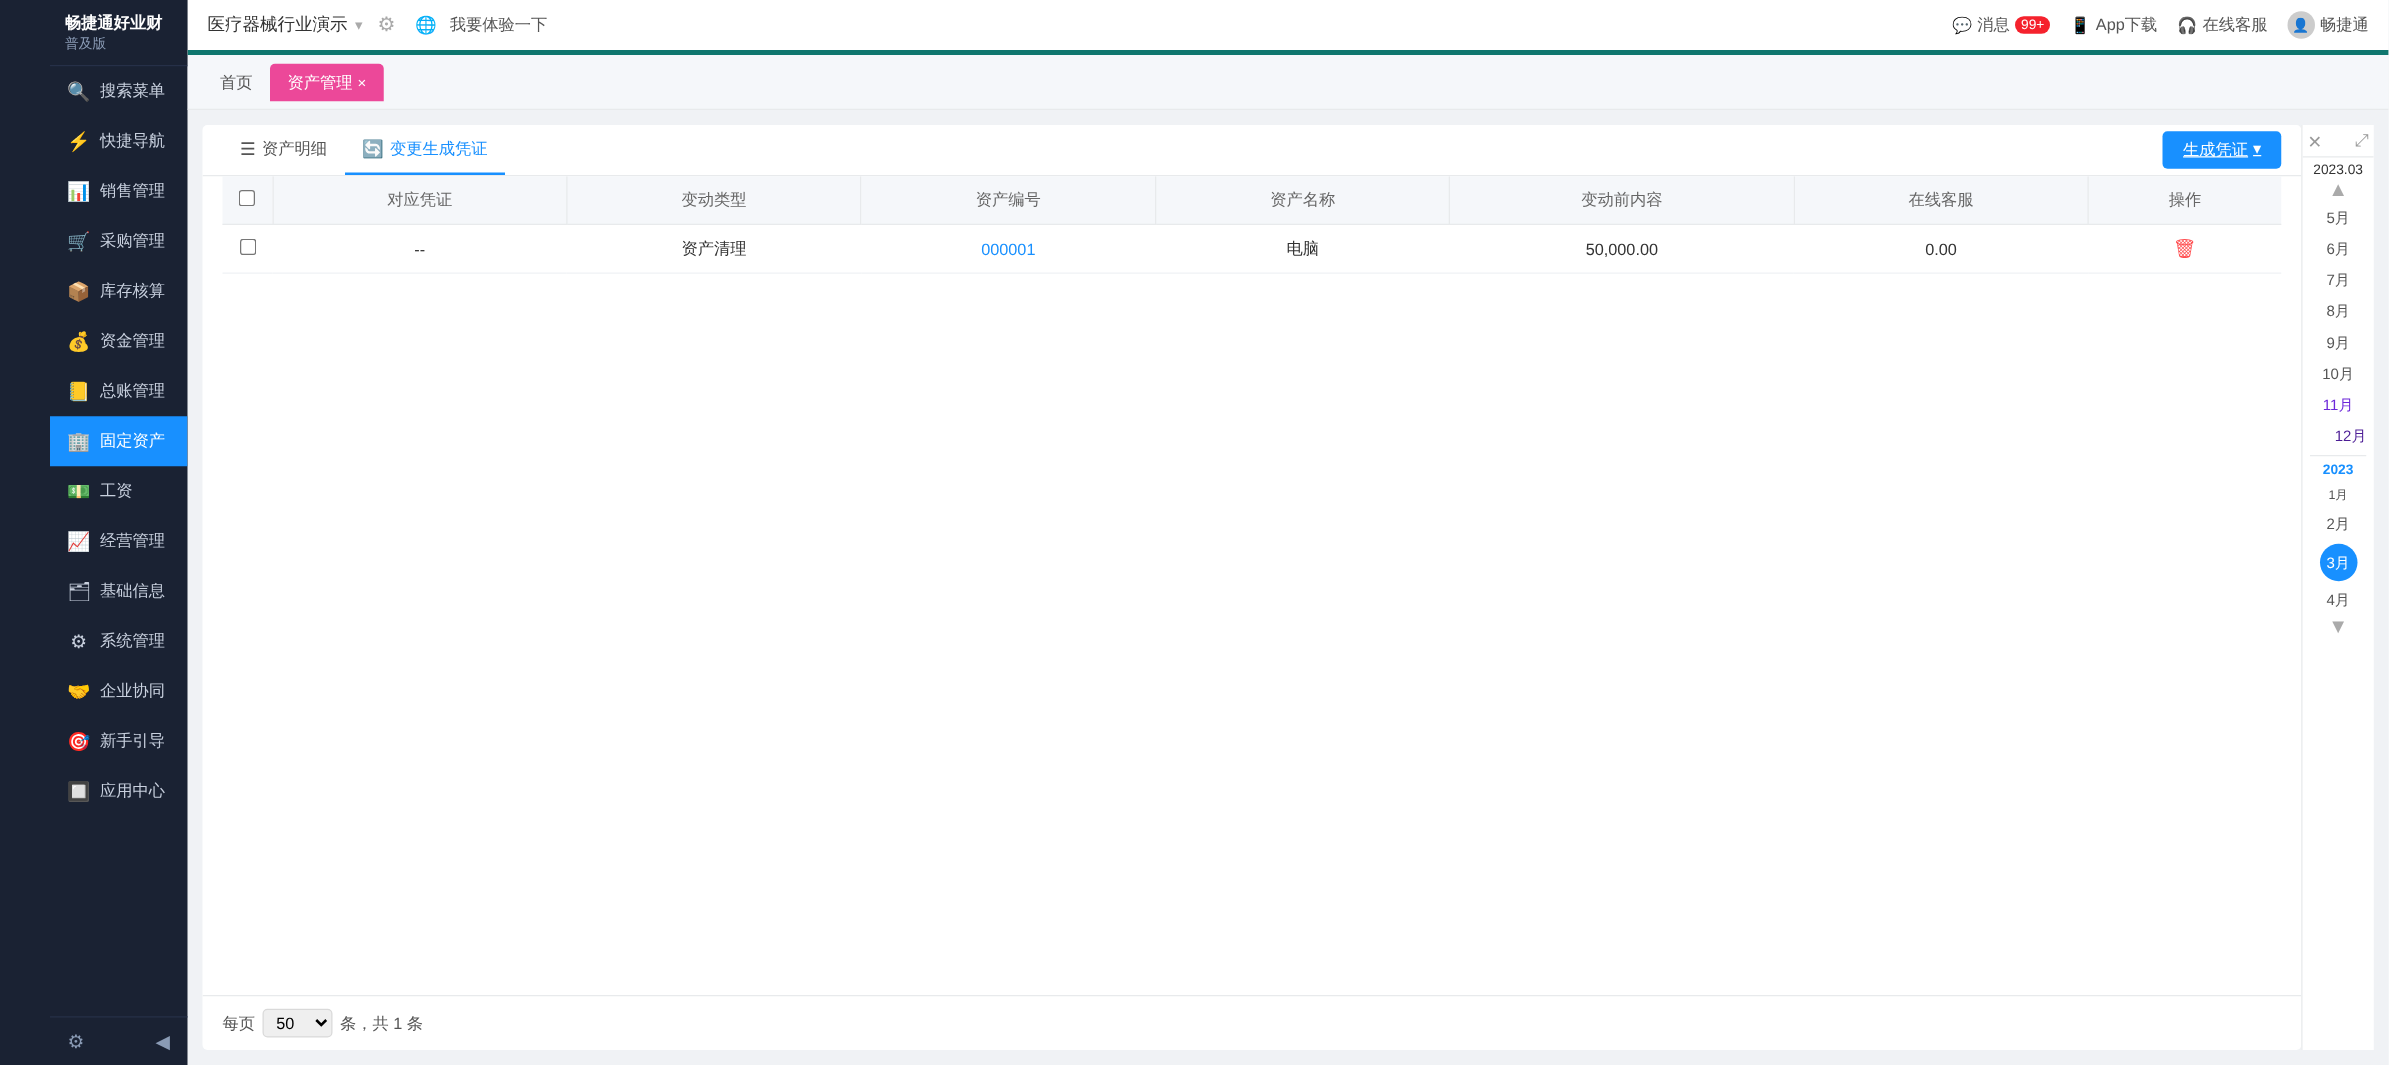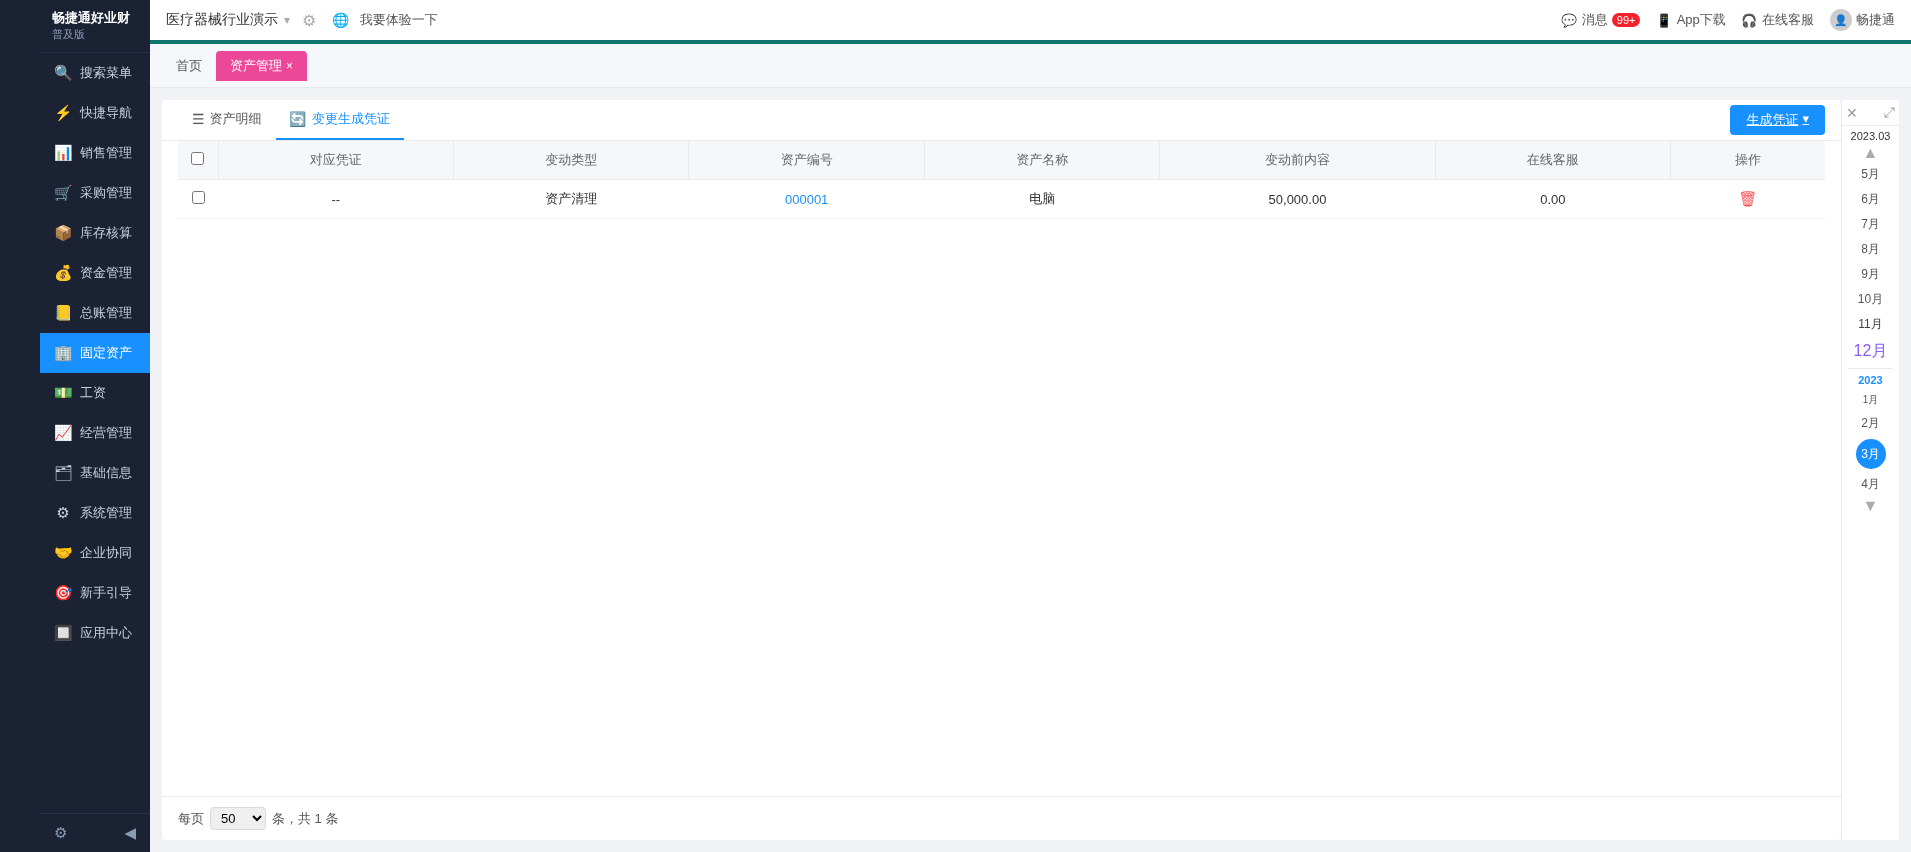--- a/index.html
+++ b/index.html
@@ -254,22 +254,22 @@
       </div>
       <div style="font-size:11px;color:#333;font-weight:normal;padding:4px 4px 2px;text-align:center;width:100%;">2023.03</div>
       <div style="color:#aaa;cursor:pointer;font-size:16px;text-align:center;">▲</div>
       <div id="cal-months-before">
           <div style="font-size: 12px; color: rgb(85, 85, 85); padding: 4px 0px; cursor: pointer; text-align: center; width: 100%;">5月</div>
           <div style="font-size: 12px; color: rgb(85, 85, 85); padding: 4px 0px; cursor: pointer; text-align: center; width: 100%;">6月</div>
           <div style="font-size: 12px; color: rgb(85, 85, 85); padding: 4px 0px; cursor: pointer; text-align: center; width: 100%;">7月</div>
           <div style="font-size: 12px; color: rgb(85, 85, 85); padding: 4px 0px; cursor: pointer; text-align: center; width: 100%;">8月</div>
           <div style="font-size: 12px; color: rgb(85, 85, 85); padding: 4px 0px; cursor: pointer; text-align: center; width: 100%;">9月</div>
           <div style="font-size: 12px; color: rgb(85, 85, 85); padding: 4px 0px; cursor: pointer; text-align: center; width: 100%;">10月</div>
-          <div style="font-size: 12px; color: #404040; padding: 4px 0px; cursor: pointer; text-align: center; width: 100%;">11月</div>
-          <div style="font-size: 16px; color: #8b5cf6; padding: 4px 0px; cursor: pointer; text-align: center; width: 100%;">12月</div>
+          <div style="font-size: 12px; color: #6d28d9; padding: 4px 0px; cursor: pointer; text-align: center; width: 100%;">11月</div>
+          <div style="font-size: 12px; color: #4c1d95; padding: 4px 0px; cursor: pointer; text-align: center; width: 100%; margin-left: 10px;">12月</div>
         </div>
       <div style="width:80%;height:1px;background:#e8eaec;margin:2px auto;"></div>
       <div style="font-size:11px;color:#1890ff;font-weight:bold;text-align:center;padding:3px 0;">2023</div>
       <div id="cal-months-2023">
           <div style="font-size: 10px; color: rgb(85, 85, 85); padding: 4px 0px; cursor: pointer; text-align: center; width: 100%;">1月</div>
           <div style="font-size: 12px; color: rgb(85, 85, 85); padding: 4px 0px; cursor: pointer; text-align: center; width: 100%;">2月</div>
           <div style="font-size: 12px; color: rgb(255, 255, 255); background: rgb(24, 144, 255); border-radius: 50%; width: 30px; height: 30px; display: flex; align-items: center; justify-content: center; margin: 3px auto; cursor: pointer;">3月</div>
           <div style="font-size: 12px; color: rgb(85, 85, 85); padding: 4px 0px; cursor: pointer; text-align: center; width: 100%;">4月</div>
         </div>
       <div style="color:#aaa;cursor:pointer;font-size:16px;text-align:center;">▼</div>

